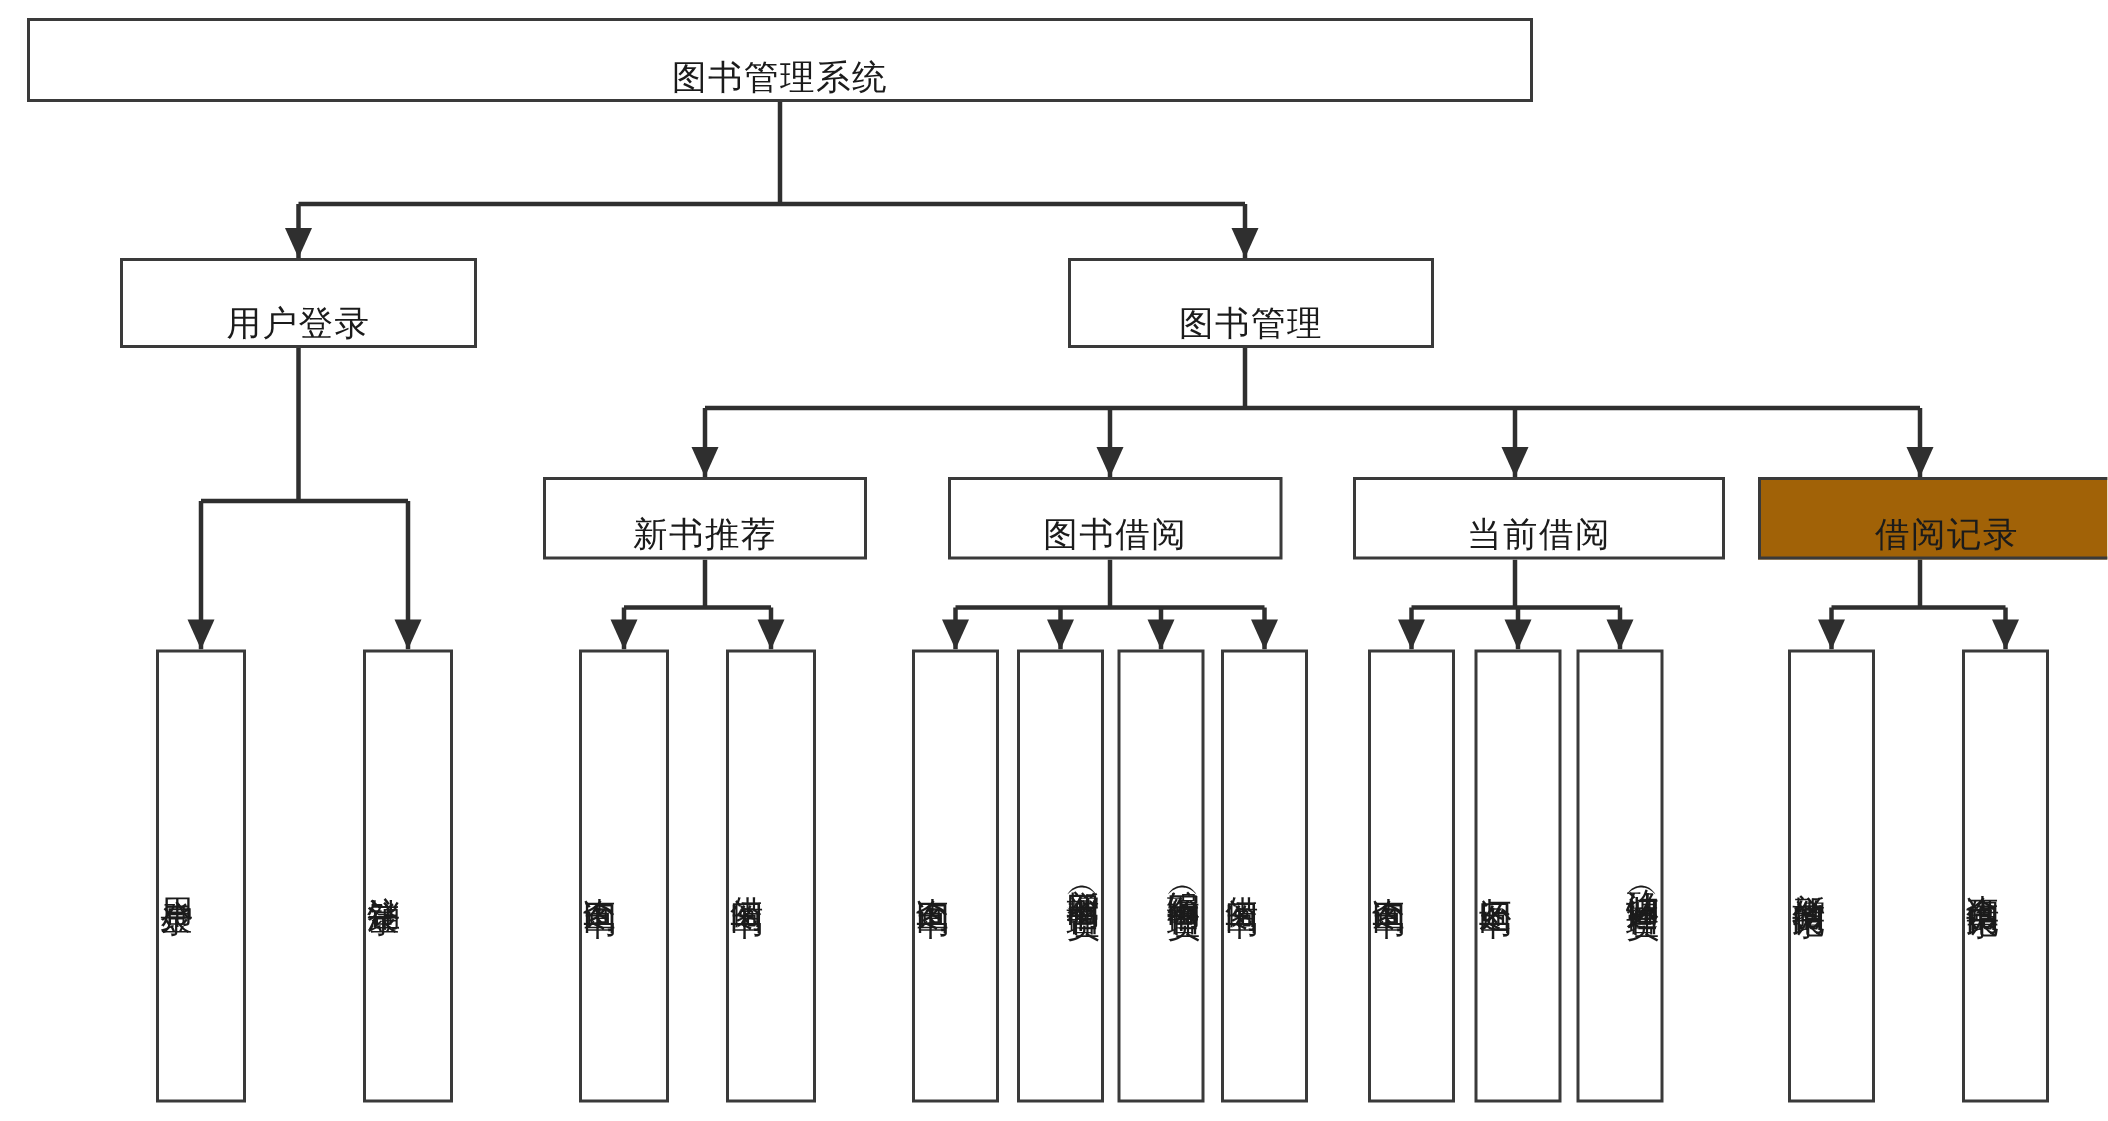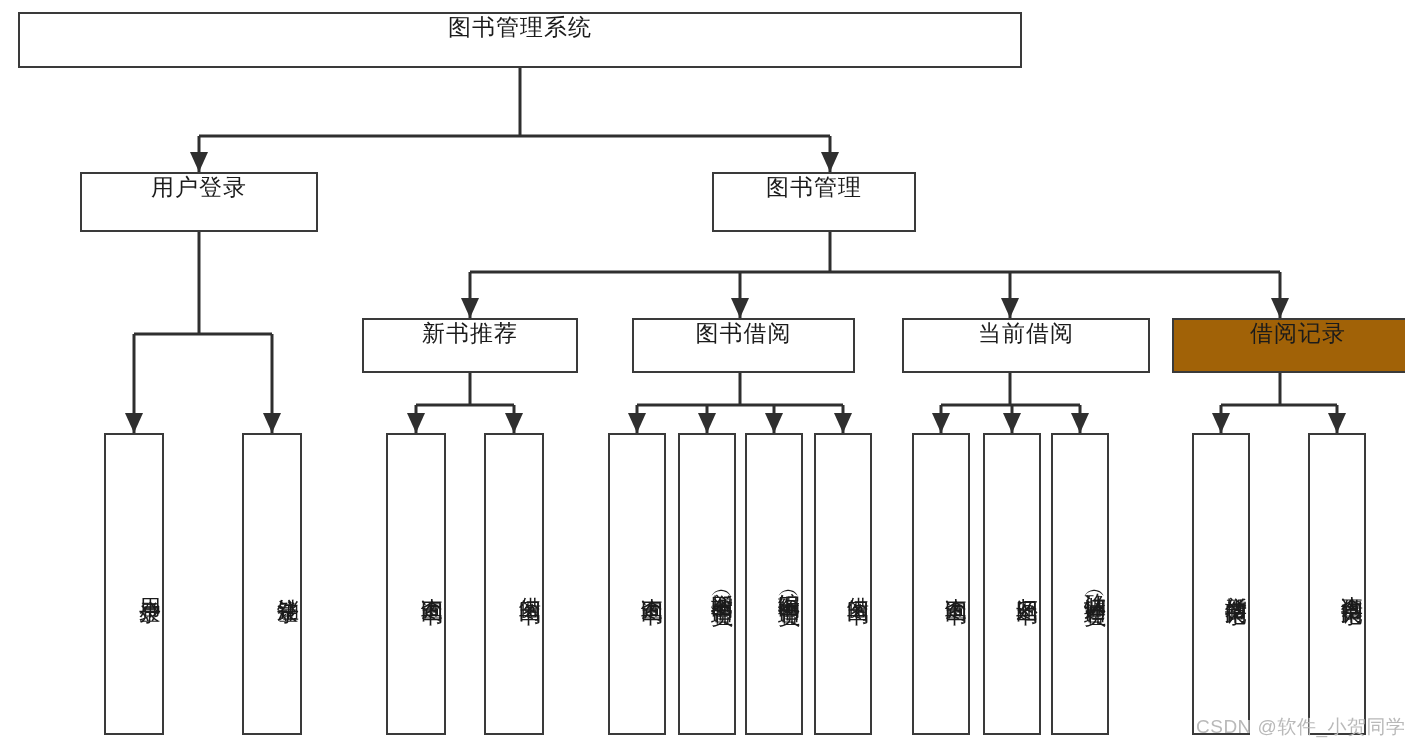--- a/index.html
+++ b/index.html
@@ -23,21 +23,21 @@
     top: 0;
     width: 1405px;
     height: 747px;
   }
   .node {
     position: absolute;
     box-sizing: border-box;
     background: #ffffff;
     border: 2px solid #3a3a3a;
     display: flex;
-    align-items: flex-start;
+    align-items: flex-end;
     justify-content: center;
     color: #1b1b1b;
   }
   .node.horizontal {
     font-size: 23px;
     line-height: 1.2;
     letter-spacing: 1px;
   }
   .node.vertical {
     writing-mode: vertical-rl;
@@ -120,21 +120,21 @@
       <line x1="1337" y1="405" x2="1337" y2="433" stroke="#2f2f2f" stroke-width="3"></line>
       <path d="M 1328 413 L 1346 413 L 1337 433 Z" fill="#2f2f2f"></path>
     </svg>
   <div id="node-layer">
       <div class="node horizontal" style="left: 18px; top: 12px; width: 1004px; height: 56px; border-color: rgb(58, 58, 58); background: rgb(255, 255, 255); color: rgb(27, 27, 27);">
         <span class="node-label">图书管理系统</span>
       </div>
       <div class="node horizontal" style="left: 80px; top: 172px; width: 238px; height: 60px; border-color: rgb(58, 58, 58); background: rgb(255, 255, 255); color: rgb(27, 27, 27);">
         <span class="node-label">用户登录</span>
       </div>
-      <div class="node horizontal" style="left: 712px; top: 172px; width: 204px; height: 60px; border-color: rgb(58, 58, 58); background: rgb(255, 255, 255); color: rgb(27, 27, 27);">
+      <div class="node horizontal" style="left: 712px; top: 172px; width: 244px; height: 60px; border-color: rgb(58, 58, 58); background: rgb(255, 255, 255); color: rgb(27, 27, 27);">
         <span class="node-label">图书管理</span>
       </div>
       <div class="node horizontal" style="left: 362px; top: 318px; width: 216px; height: 55px; border-color: rgb(58, 58, 58); background: rgb(255, 255, 255); color: rgb(27, 27, 27);">
         <span class="node-label">新书推荐</span>
       </div>
       <div class="node horizontal" style="left: 632px; top: 318px; width: 223px; height: 55px; border-color: rgb(58, 58, 58); background: rgb(255, 255, 255); color: rgb(27, 27, 27);">
         <span class="node-label">图书借阅</span>
       </div>
       <div class="node horizontal" style="left: 902px; top: 318px; width: 248px; height: 55px; border-color: rgb(58, 58, 58); background: rgb(255, 255, 255); color: rgb(27, 27, 27);">
         <span class="node-label">当前借阅</span>
@@ -175,14 +175,13 @@
       <div class="node vertical top-align" style="left: 1051px; top: 433px; width: 58px; height: 302px; border-color: rgb(58, 58, 58); background: rgb(255, 255, 255); color: rgb(27, 27, 27);">
         <span class="node-label">确认归还（管理员）</span>
       </div>
       <div class="node vertical" style="left: 1192px; top: 433px; width: 58px; height: 302px; border-color: rgb(58, 58, 58); background: rgb(255, 255, 255); color: rgb(27, 27, 27);">
         <span class="node-label">新增借阅记录</span>
       </div>
       <div class="node vertical" style="left: 1308px; top: 433px; width: 58px; height: 302px; border-color: rgb(58, 58, 58); background: rgb(255, 255, 255); color: rgb(27, 27, 27);">
         <span class="node-label">查询借阅记录</span>
       </div>
     </div>
-  <div class="watermark" style="left: 1196px; top: 714px; color: rgb(185, 185, 185);">CSDN @软件_小贺同学</div>
 </div>
 
 </body></html>

